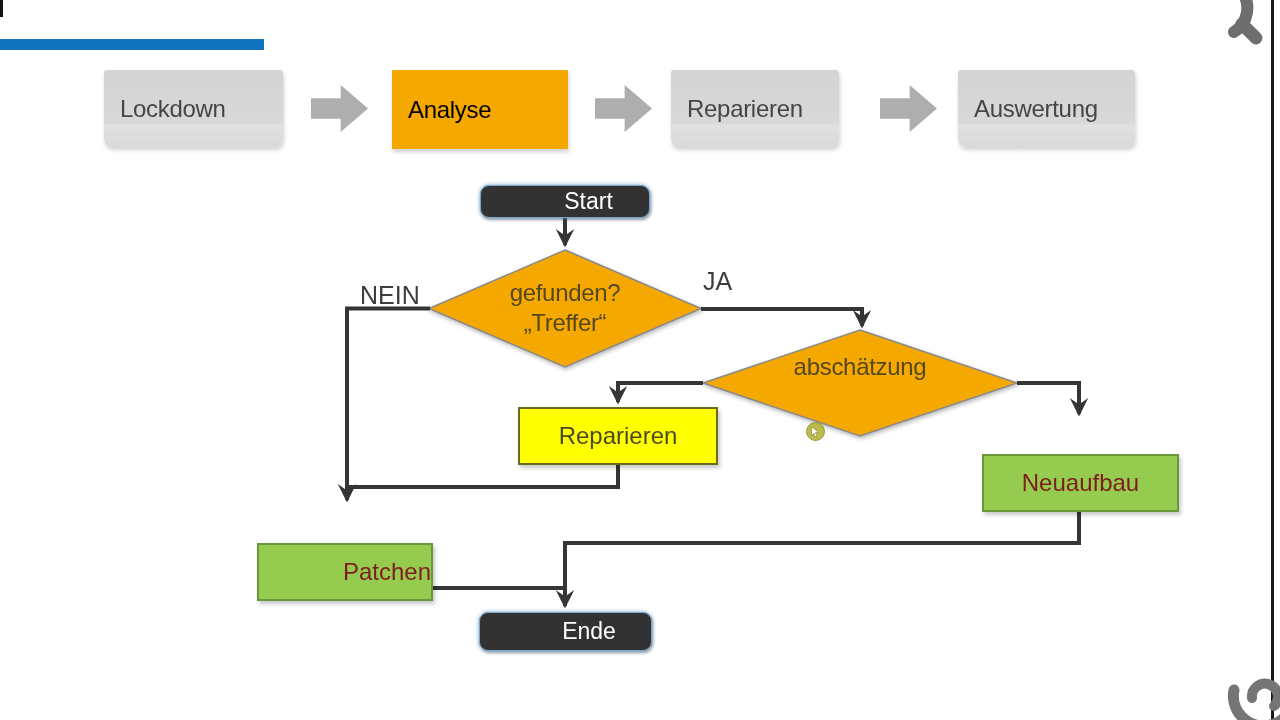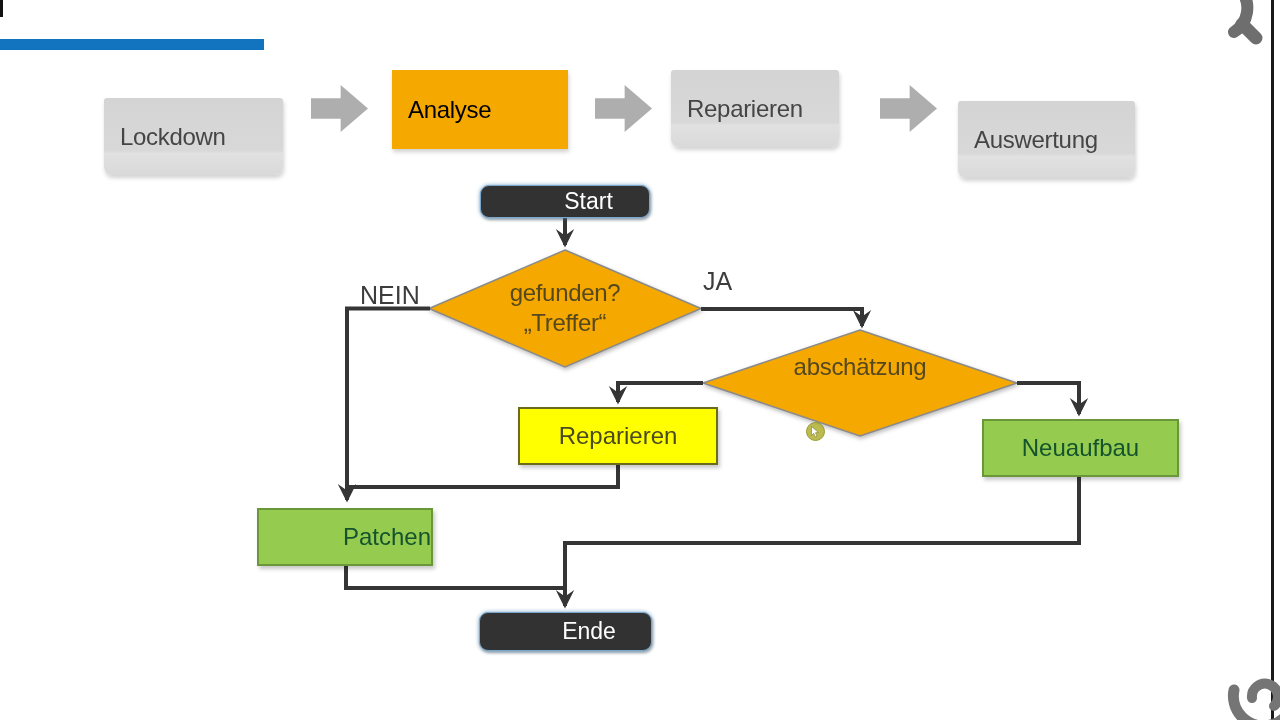--- a/index.html
+++ b/index.html
@@ -44,21 +44,21 @@
     border:1px solid #7aa8cd;border-radius:9px;box-sizing:border-box;
     box-shadow:0 0 4px rgba(110,160,200,0.9),1px 2px 3px rgba(0,0,0,0.35);
     padding-left:47px;
   }
   .rect-node{
     display:flex;align-items:center;justify-content:center;
     font-size:24px;color:#424530;box-sizing:border-box;
     box-shadow:2px 3px 4px rgba(0,0,0,0.22);
   }
   .rect-node.yellow{background:#FFFF00;border:2px solid #6b6b1c;color:#4a4a22;}
-  .rect-node.green{background:#95CB4F;border:2px solid #699739;color:#14532d;}
+  .rect-node.green{background:#95CB4F;border:2px solid #699739;color:#7f1d1d;margin-top:35px;}
 
   .diamond-label{
     text-align:center;font-size:24px;line-height:30px;color:#55481f;
     letter-spacing:-0.3px;
   }
   .branch-label{font-size:25px;color:#3d3d3d;}
 
   .flow-svg{left:0;top:0;}
   .flow-svg polygon{filter:drop-shadow(1px 2px 2px rgba(0,0,0,0.28));}
 
@@ -82,33 +82,33 @@
 <svg class="abs logo" style="left:1180px;top:-26px;" width="92" height="72" viewBox="0 0 92 72">
   <path d="M 18 16 A 28 28 0 1 1 54 58" fill="none" stroke="#6E6E6E" stroke-width="12" stroke-linecap="round"></path>
   <path d="M 62 50 L 76 64" fill="none" stroke="#6E6E6E" stroke-width="13" stroke-linecap="round"></path>
 </svg>
 
 <svg class="abs logo" style="left:1226px;top:668px;" width="80" height="52" viewBox="0 0 80 52">
   <path d="M 8 22 A 30 30 0 1 0 64 14" fill="none" stroke="#757575" stroke-width="11" stroke-linecap="round"></path>
   <path d="M 48 38 A 13 13 0 1 0 26 30" fill="none" stroke="#757575" stroke-width="10" stroke-linecap="round"></path>
 </svg>
 
-<div class="abs step" style="left:104px;top:70px;width:179px;height:77px;margin-top:28px;">
+<div class="abs step" style="left:104px;top:70px;width:179px;height:77px;">
   <span>Lockdown</span>
 </div>
 <div class="abs step-arrow" style="left:311px;top:85px;width:57px;height:47px;"></div>
 <div class="abs step active" style="left:392px;top:70px;width:176px;height:79px;">
   <span>Analyse</span>
 </div>
 <div class="abs step-arrow" style="left:595px;top:85px;width:57px;height:47px;"></div>
 <div class="abs step" style="left:671px;top:70px;width:168px;height:77px;">
   <span>Reparieren</span>
 </div>
 <div class="abs step-arrow" style="left:880px;top:85px;width:57px;height:47px;"></div>
-<div class="abs step" style="left:958px;top:70px;width:177px;height:77px;margin-top:31px;">
+<div class="abs step" style="left:958px;top:70px;width:177px;height:77px;">
   <span>Auswertung</span>
 </div>
 
 <svg class="abs flow-svg" width="1280" height="720" viewBox="0 0 1280 720">
   <defs>
     <marker id="arrow" markerUnits="strokeWidth" markerWidth="6" markerHeight="5" refX="4.2" refY="2.5" orient="auto">
       <path d="M0.2,0.2 L4.8,2.5 L0.2,4.8 L1.8,2.5 Z" fill="#353535"></path>
     </marker>
   </defs>
 

